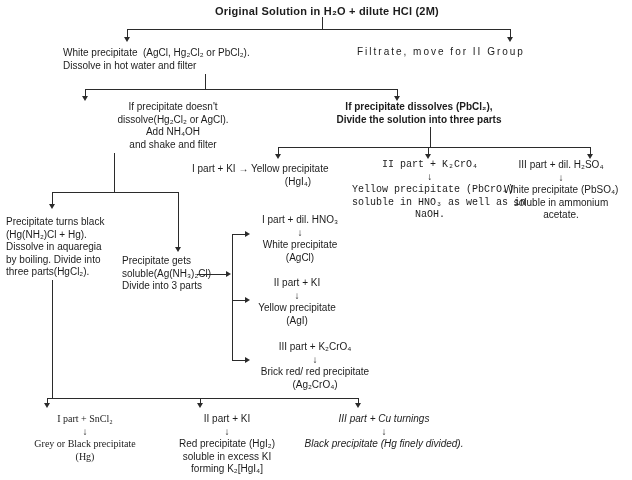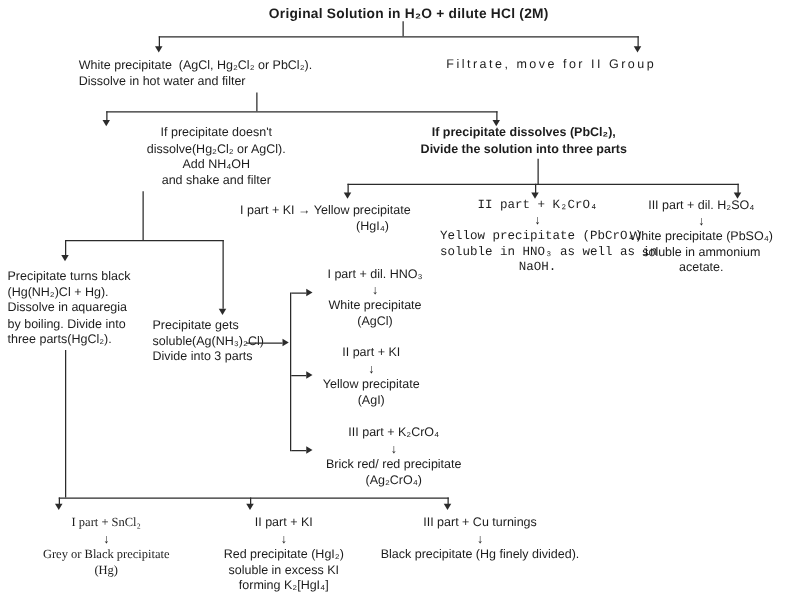--- a/index.html
+++ b/index.html
@@ -80,21 +80,21 @@
 ↓
 Grey or Black precipitate
 (Hg)</div>
 
   <div class="node center" style="left:156px;top:413px;width:142px;">II part + KI
 ↓
 Red precipitate (HgI₂)
 soluble in excess KI
 forming K₂[HgI₄]</div>
 
-  <div class="node center" style="left:291px;top:413px;width:186px;">III part + Cu turnings
+  <div class="node center" style="left:291px;top:413px;width:186px;font-style:italic;">III part + Cu turnings
 ↓
 Black precipitate (Hg finely divided).</div>
 
   <div class="vline" style="left:322px;top:17px;height:12px;"></div>
   <div class="hline" style="left:127px;top:29px;width:384px;"></div>
   <div class="vline" style="left:127px;top:29px;height:9px;"></div>
   <div class="ah-d" style="left:124px;top:37px;"></div>
   <div class="vline" style="left:510px;top:29px;height:9px;"></div>
   <div class="ah-d" style="left:507px;top:37px;"></div>
 

